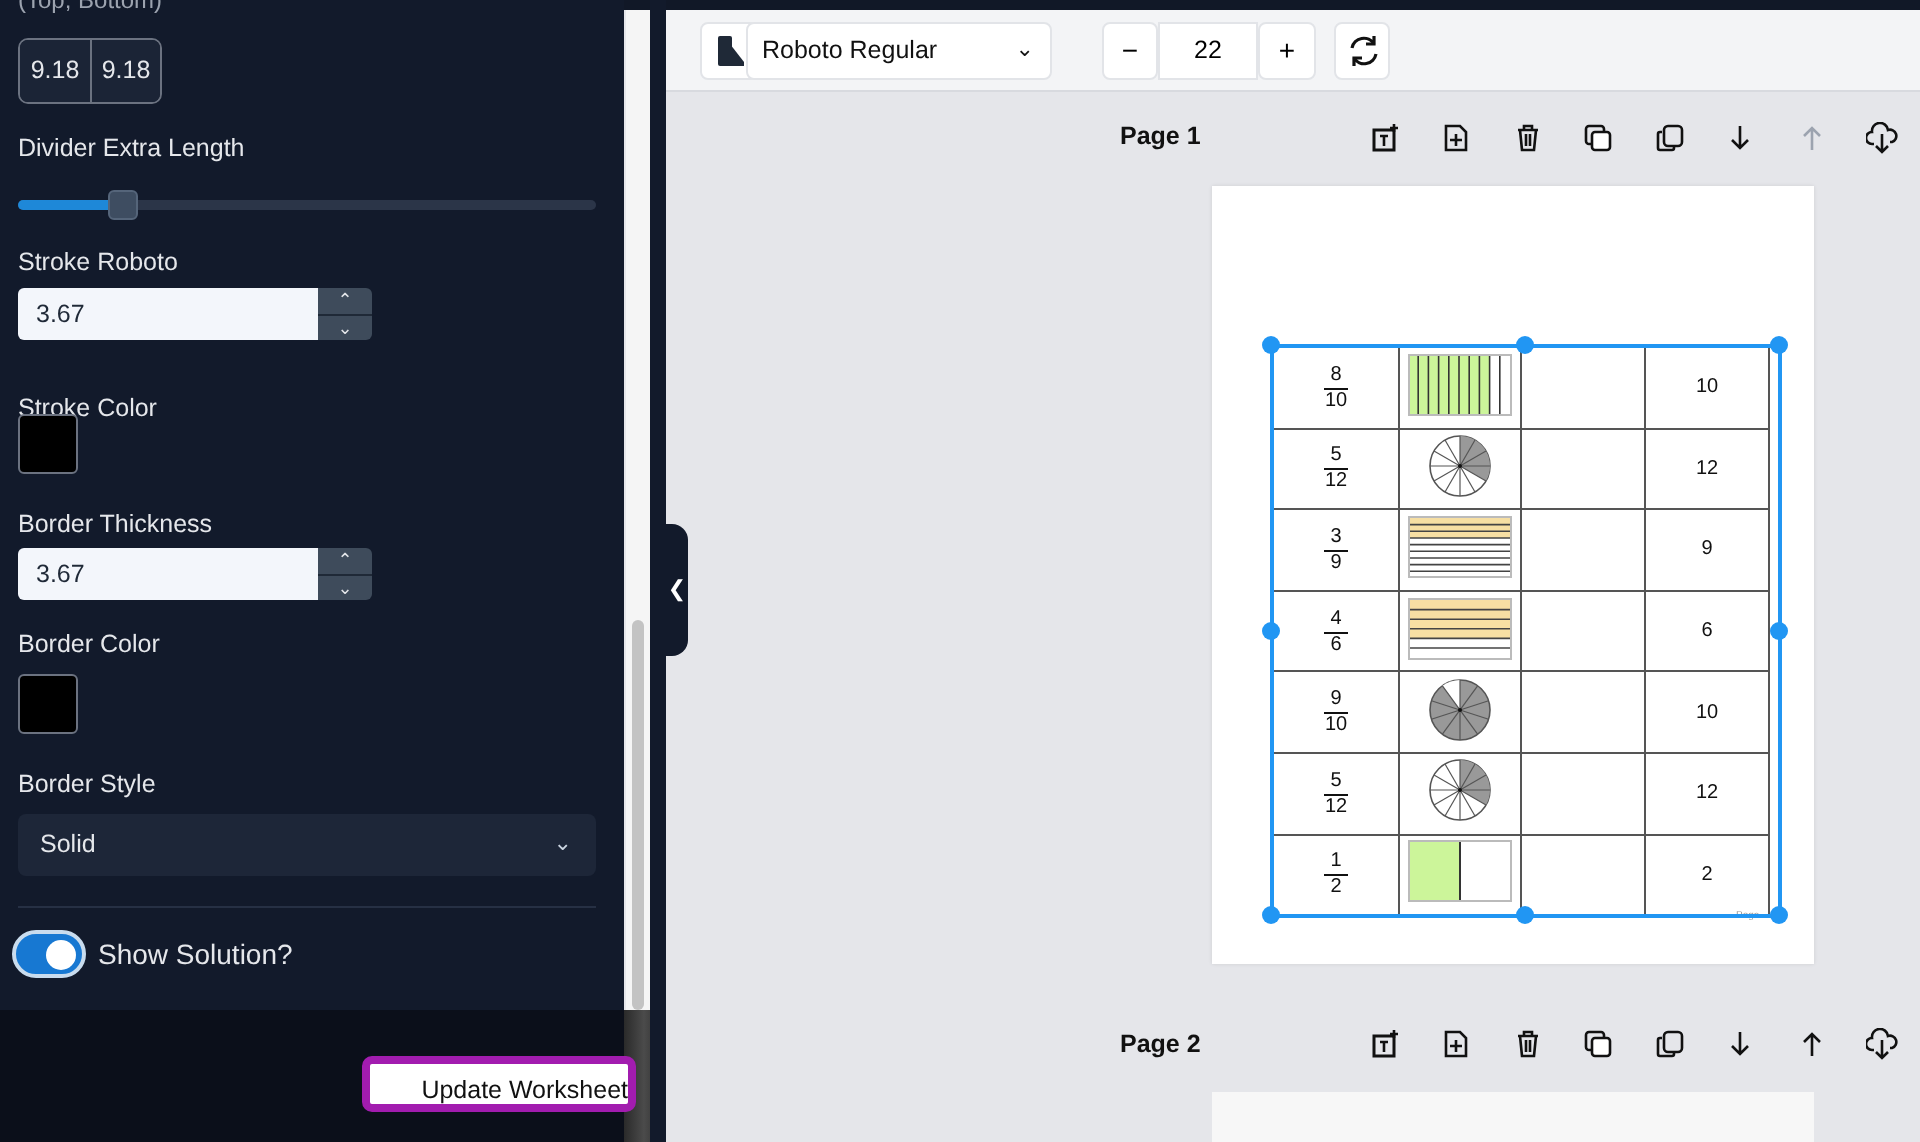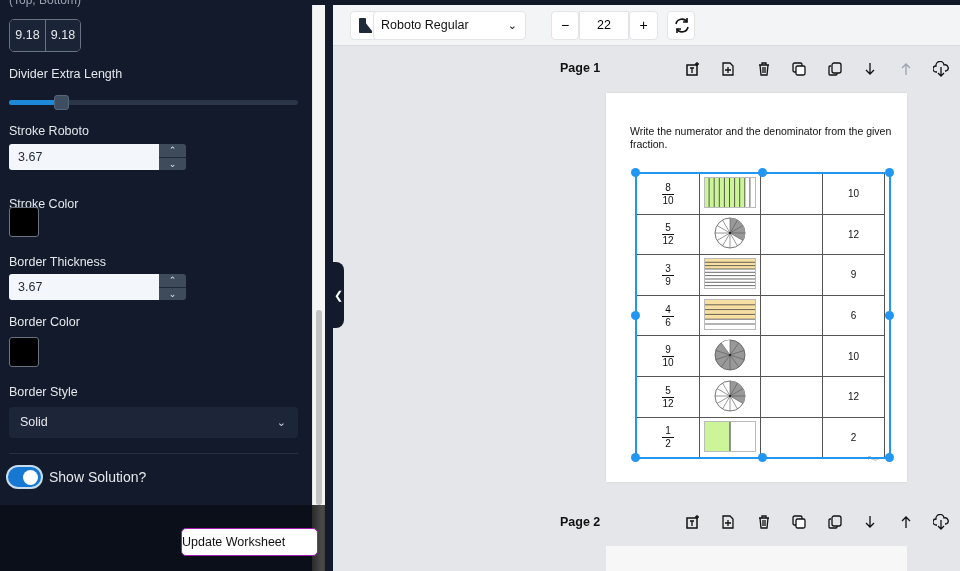--- a/index.html
+++ b/index.html
@@ -27,21 +27,21 @@
 .numbox .spin{width:27px;height:26px;display:flex;flex-direction:column;background:#3e4b5b;border-radius:0 3px 3px 0;}
 .numbox .spin div{flex:1;color:#e5e7eb;font-size:9px;line-height:12px;text-align:center;}
 .numbox .spin div+div{border-top:1px solid #1f2937;}
 .swatch{position:absolute;left:9px;width:30px;height:30px;background:#000;border:1px solid #6b7280;border-radius:3px;}
 .select{position:absolute;left:9px;top:407px;width:289px;height:31px;background:#1d2638;border-radius:4px;font-size:12.5px;color:#e5e7eb;line-height:31px;padding-left:11px;}
 .select .chev{position:absolute;right:12px;top:0;font-size:11px;color:#cbd5e1;}
 .hr{position:absolute;left:9px;top:453px;width:289px;height:1px;background:#263044;}
 .toggle{position:absolute;left:6px;top:465px;width:37px;height:24px;background:#1778d2;border:2px solid #c9dcee;border-radius:12px;}
 .toggle .knob{position:absolute;right:3px;top:3px;width:15px;height:15px;background:#fff;border-radius:50%;}
 .toggle-lbl{position:absolute;left:49px;top:469px;font-size:14px;color:#e5e7eb;}
-.update-btn{position:absolute;left:181px;top:528px;width:137px;height:28px;background:#fff;border:1px solid #a21caf;border-radius:5px;font-size:12.5px;color:#111;text-align:left;line-height:27px;}
+.update-btn{position:absolute;left:181px;top:528px;width:137px;height:28px;background:#fff;border:4px solid #a21caf;border-radius:5px;font-size:12.5px;color:#111;text-align:right;line-height:27px;}
 
 .collapse{position:absolute;left:333px;top:262px;width:11px;height:66px;background:#121a2b;border-radius:0 8px 8px 0;color:#fff;font-size:11px;line-height:66px;text-align:center;}
 
 .main{position:absolute;left:333px;top:5px;width:627px;height:566px;background:#e5e6ea;}
 .toolbar{position:absolute;left:333px;top:5px;width:627px;height:41px;background:#f3f4f6;border-bottom:1px solid #d8dadf;}
 .tb-box{position:absolute;top:6px;height:29px;background:#fff;border:1px solid #e2e4e8;border-radius:4px;}
 .tb-logo{left:17px;width:29px;}
 .tb-font{left:40px;width:153px;font-size:12.5px;color:#111;line-height:27px;padding-left:7px;}
 .tb-font .chev{position:absolute;right:8px;top:0;font-size:11px;}
 .tb-minus{left:218px;width:28px;text-align:center;line-height:27px;font-size:14px;}
@@ -190,21 +190,20 @@
       </div>
     <div class="ic">
         <svg width="16" height="16" viewBox="0 0 16 16">
           <path d="M4 11H3a3 3 0 0 1 0-6 4 4 0 0 1 8-1 3 3 0 0 1 2 6h-1" fill="none" stroke="#111" stroke-width="1.3"></path>
           <path d="M8 6v9M5 12l3 3 3-3" fill="none" stroke="#111" stroke-width="1.3"></path>
         </svg>
       </div>
   </div>
 
   <div class="sheet"></div>
-  <div class="instr">Write the numerator and the denominator from the given fraction.</div>
 
   <table class="grid">
     <colgroup>
         <col style="width:63px">
         <col style="width:61px">
         <col style="width:62px">
         <col style="width:62px">
       </colgroup>
     <tbody>
         <tr>

